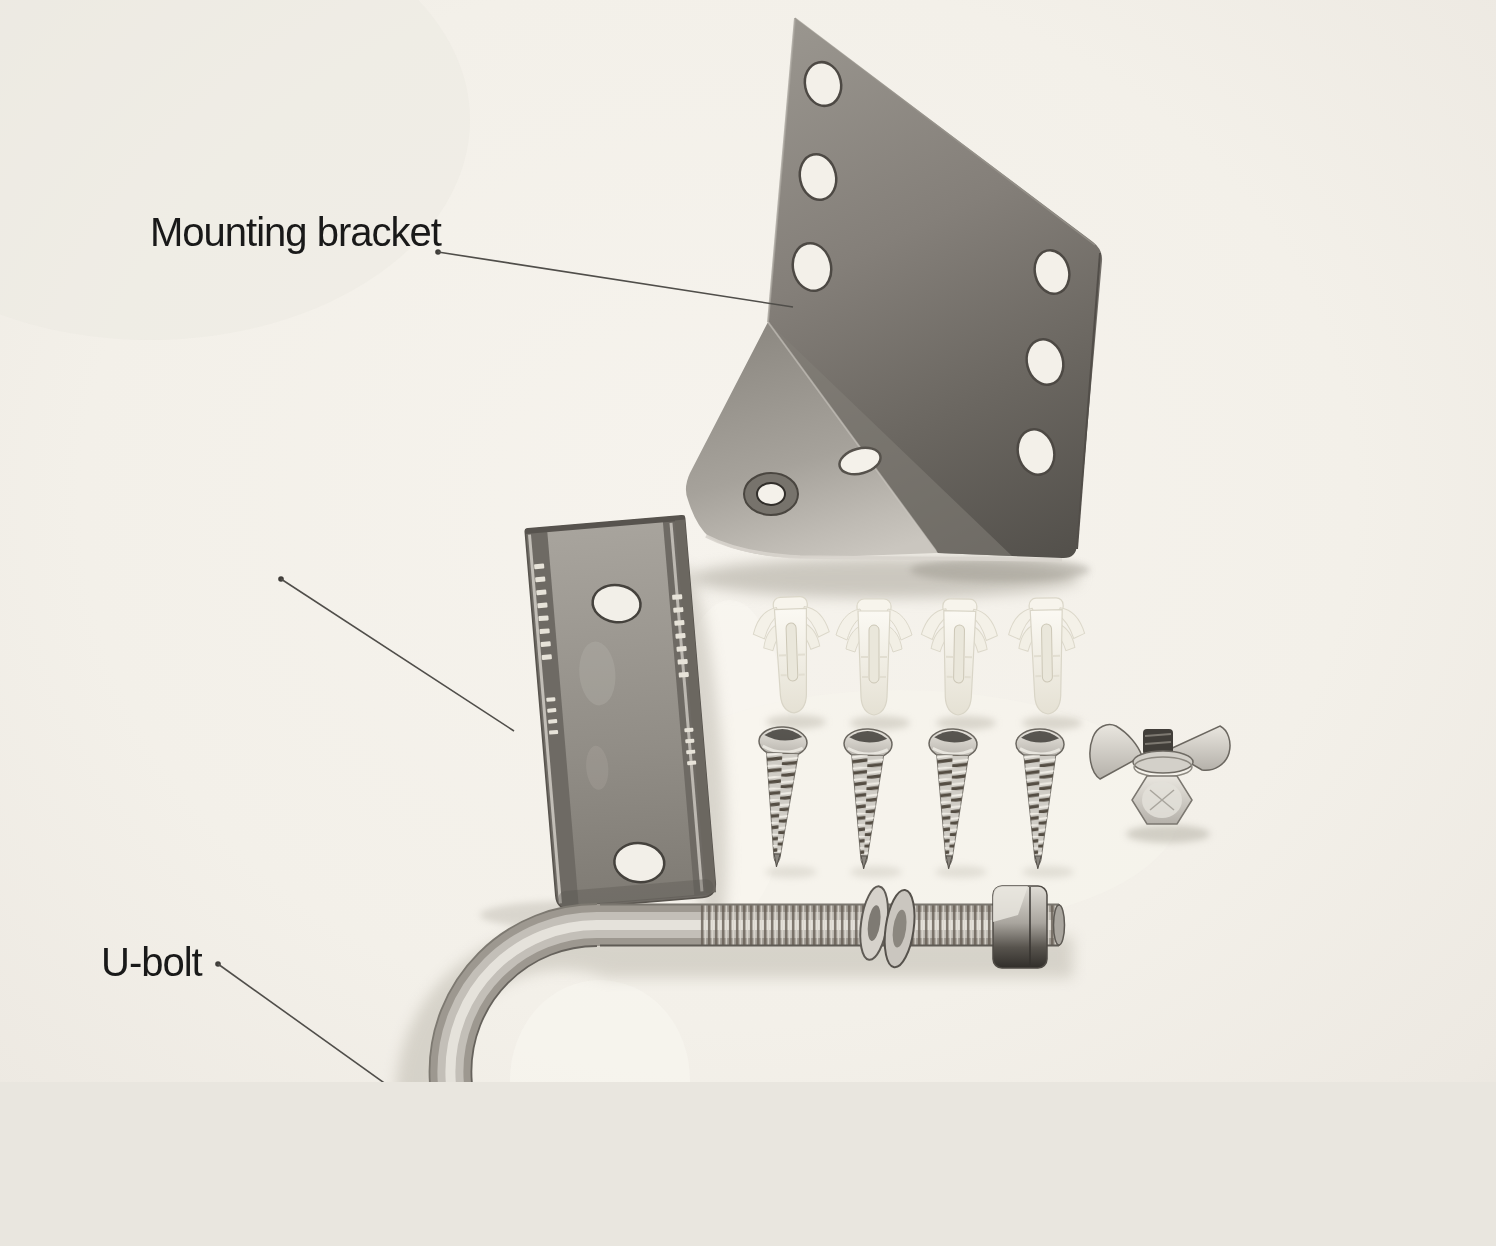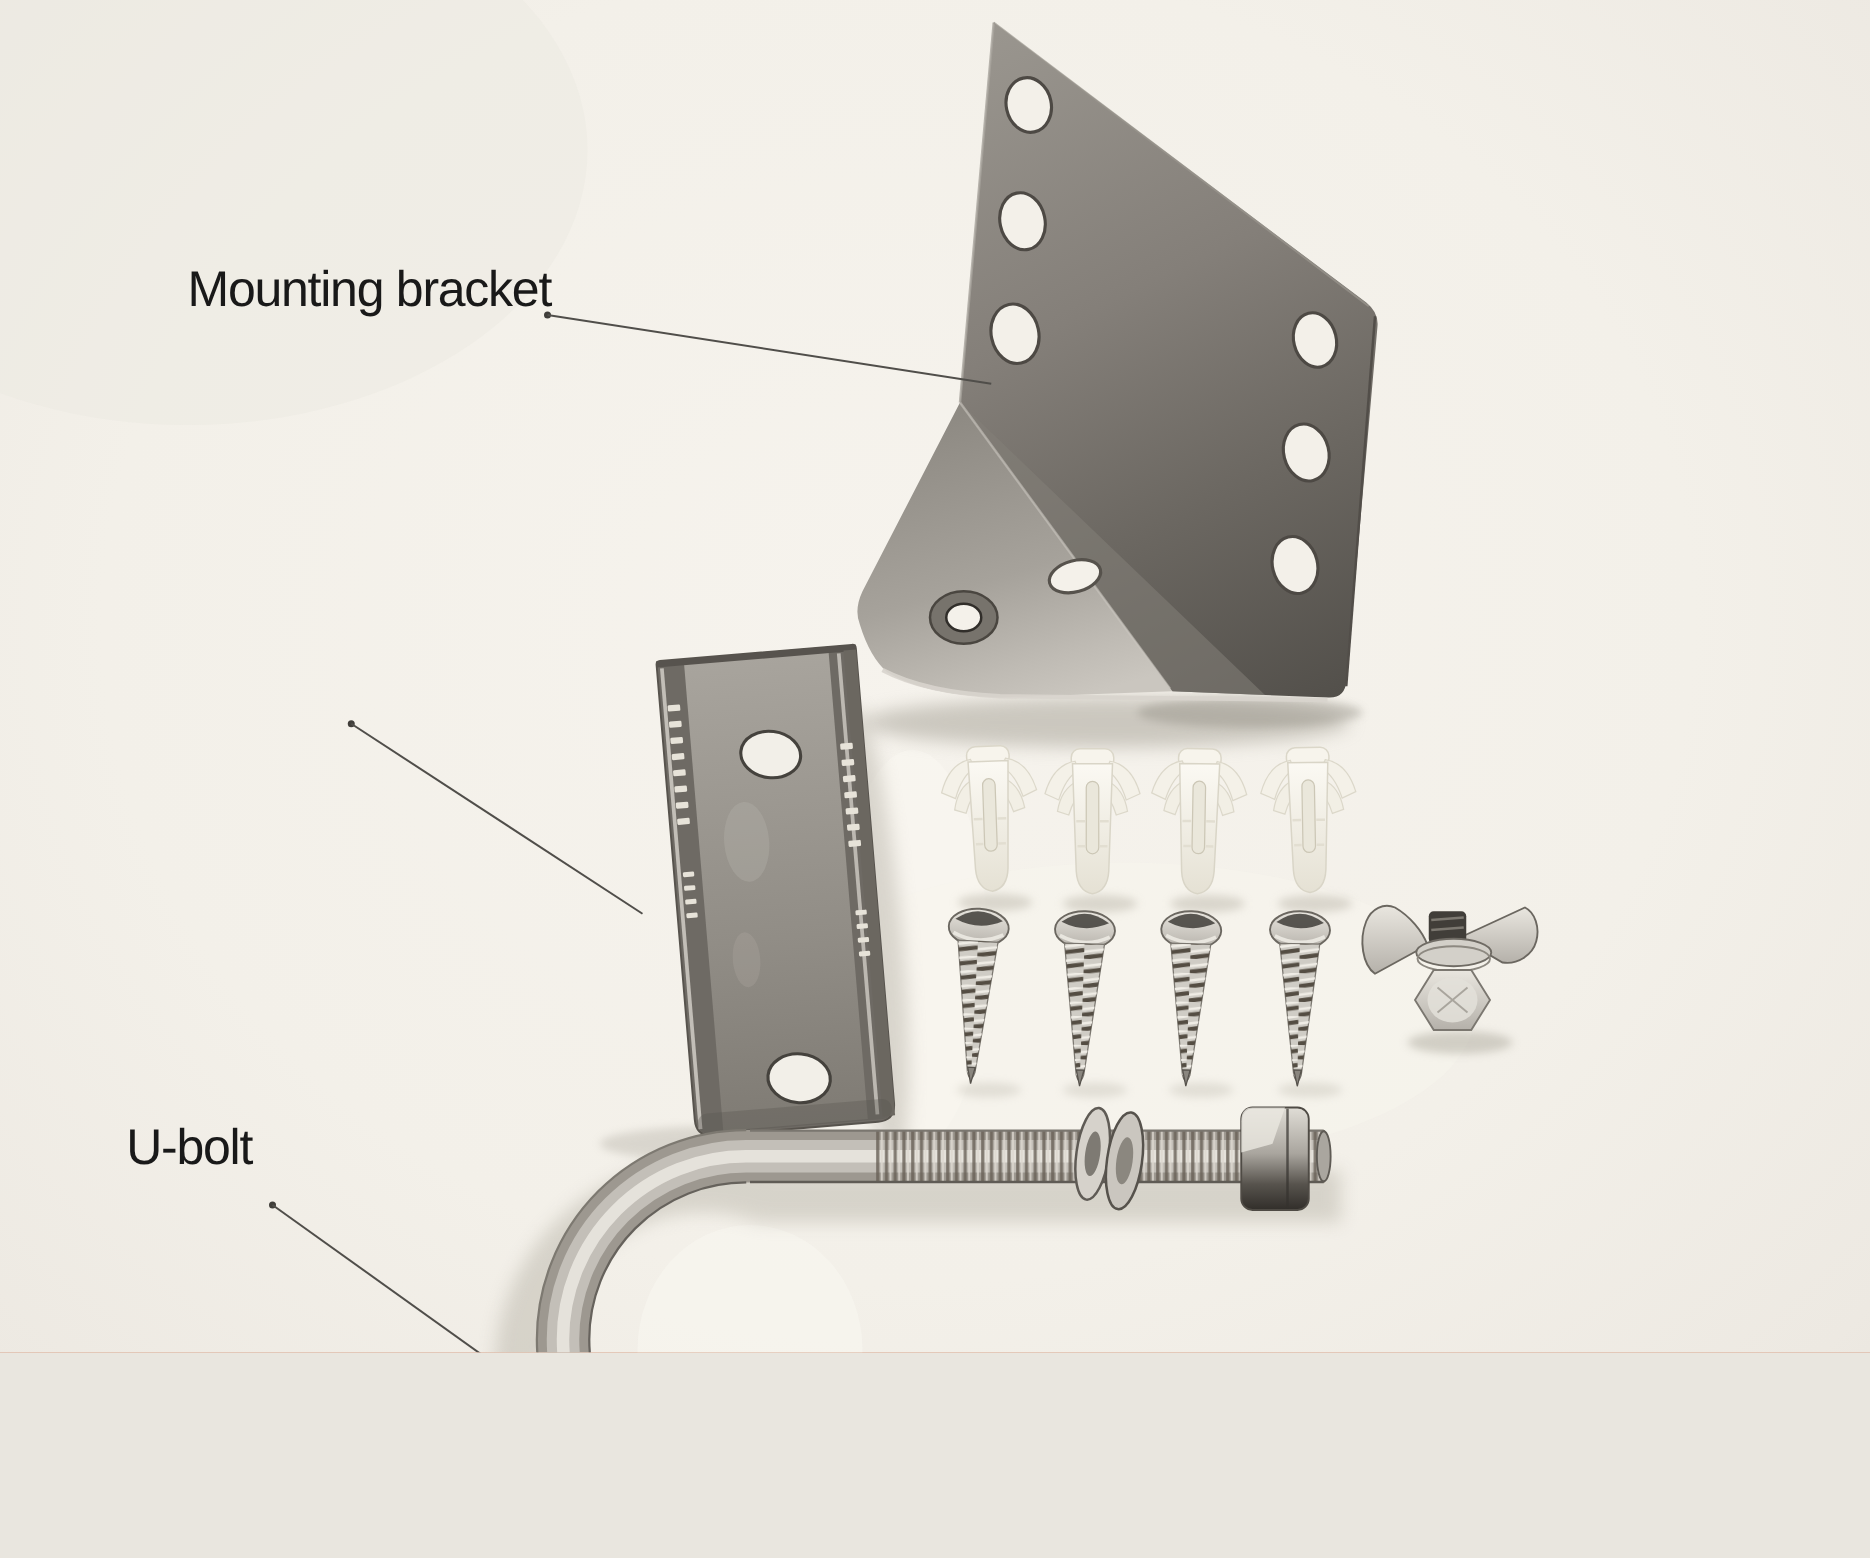--- a/index.html
+++ b/index.html
@@ -1,17 +1,17 @@
 <!DOCTYPE html>
 <html><head>
 <meta charset="utf-8">
 <style>
   html,body{margin:0;padding:0;background:#e9e6df;}
   .stage{position:relative;width:1496px;height:1082px;overflow:hidden;
-         background:#c2410c;font-family:"Liberation Sans",sans-serif;}
+         background:#f9a8d4;font-family:"Liberation Sans",sans-serif;}
   .stage svg{position:absolute;left:0;top:0;}
   .callout{position:absolute;font-size:40px;line-height:1.1;letter-spacing:-1px;
            color:#191919;white-space:nowrap;user-select:none;}
 </style>
 </head>
 <body>
 
 <div class="stage">
 
 <svg width="1496" height="1246" viewBox="0 0 1496 1246">
@@ -252,15 +252,15 @@
   <circle cx="438" cy="252" r="2.8" fill="#403e3a" stroke="none"></circle>
   <line x1="438" y1="252" x2="793" y2="307"></line>
   <circle cx="281" cy="579" r="2.8" fill="#403e3a" stroke="none"></circle>
   <line x1="281" y1="579" x2="514" y2="731"></line>
   <circle cx="218" cy="964" r="2.8" fill="#403e3a" stroke="none"></circle>
   <line x1="218" y1="964" x2="457" y2="1135"></line>
 </g>
 </svg>
 
 <div class="callout" style="left:150px;top:210px">Mounting bracket</div>
-<div class="callout" style="left:101px;top:896px">U-bolt</div>
+<div class="callout" style="left:101px;top:940px">U-bolt</div>
 
 </div>
 
 </body></html>

